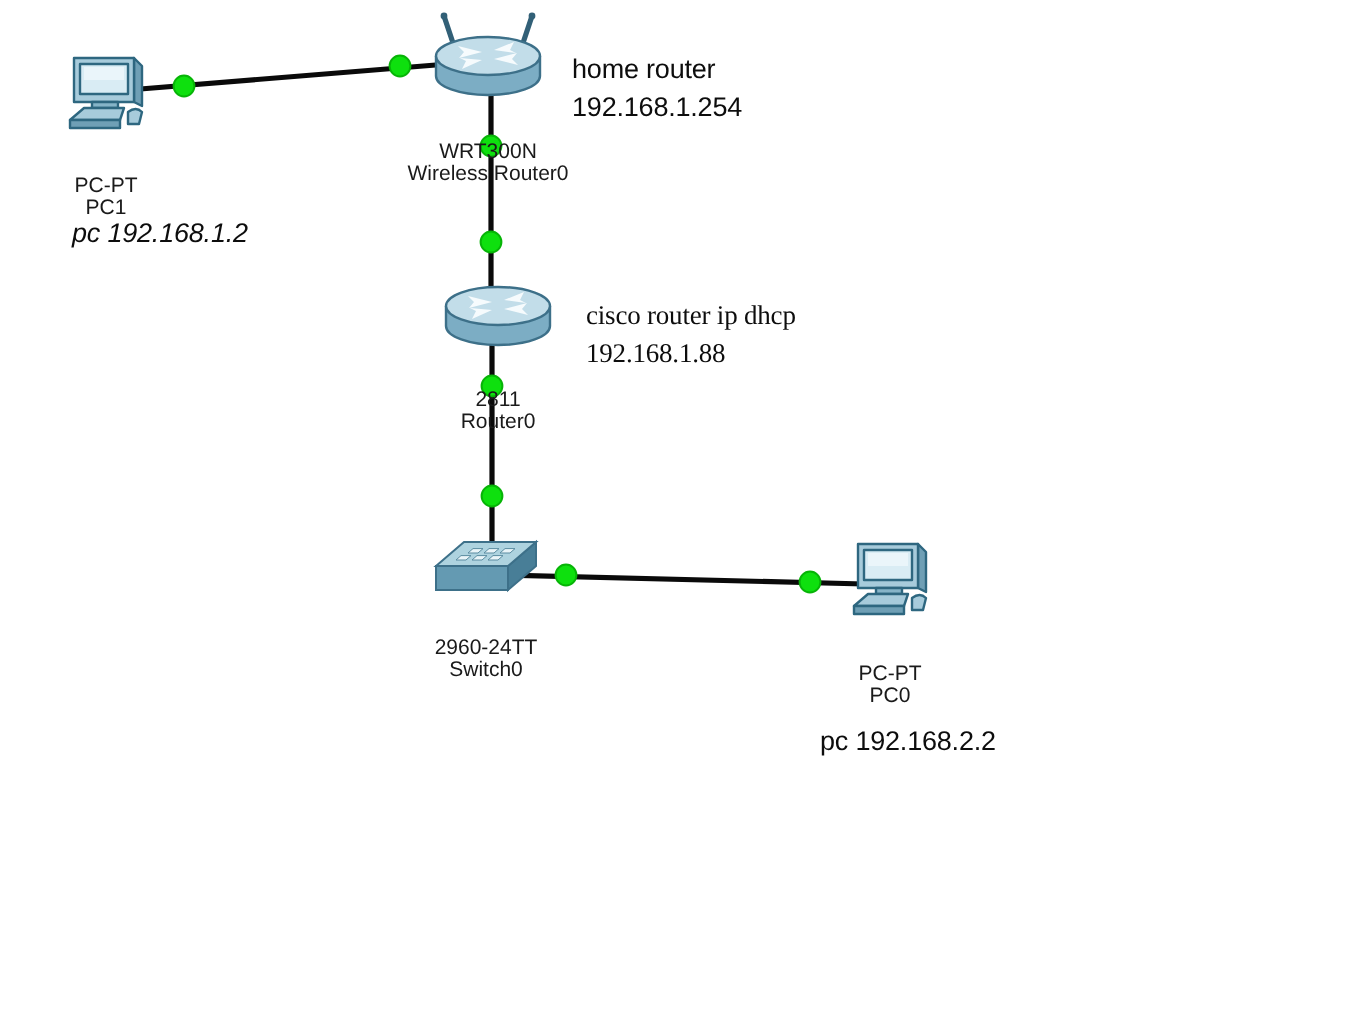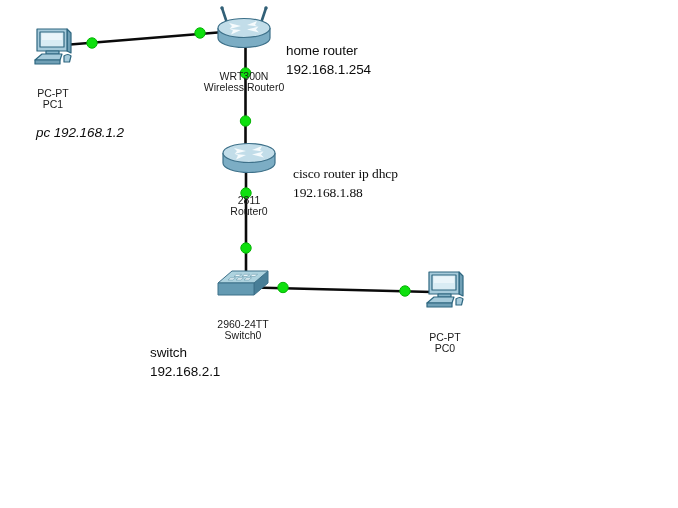--- a/index.html
+++ b/index.html
@@ -11,21 +11,21 @@
   .device { position:absolute; z-index:2; }
   .device svg { display:block; }
   .dev-label {
     position:absolute; width:120px; left:50%; transform:translateX(-50%);
     text-align:center; font-size:10.5px; line-height:11px; color:#1a1a1a;
     white-space:nowrap;
     margin-top:20px;
   }
   .annotation {
     position:absolute; z-index:3; font-size:13.5px; line-height:18.5px;
-    color:#0d0d0d; white-space:nowrap; letter-spacing:-0.1px;margin-top:16px;
+    color:#0d0d0d; white-space:nowrap; letter-spacing:-0.1px;
   }
   .link-line { stroke:#0a0a0a; stroke-width:2.6; }
   .status-dot { fill:#0ee00e; stroke:#07b407; stroke-width:1; }
   .icon-outline { stroke:#2e6780; stroke-width:1.2; stroke-linejoin:round; }
 </style>
 </head>
 <body>
 
 <div class="canvas">
 
@@ -138,19 +138,18 @@
 
   <div class="annotation" style="left:36px; top:108px;font-style:italic;">
     <div>pc 192.168.1.2</div>
   </div>
 
   <div class="annotation" style="left:293px; top:149px;font-family:Liberation Serif, serif;">
     <div>cisco router ip dhcp</div>
     <div>192.168.1.88</div>
   </div>
 
-  <div class="annotation" style="left:150px; top:328px;">
-    <div>switch</div>
-    <div>192.168.2.1</div>
+
+  <div class="annotation" style="left:410px; top:362px;">
+    <div>pc 192.168.2.2</div>
   </div>
-
 
 </div>
 
 </body></html>

